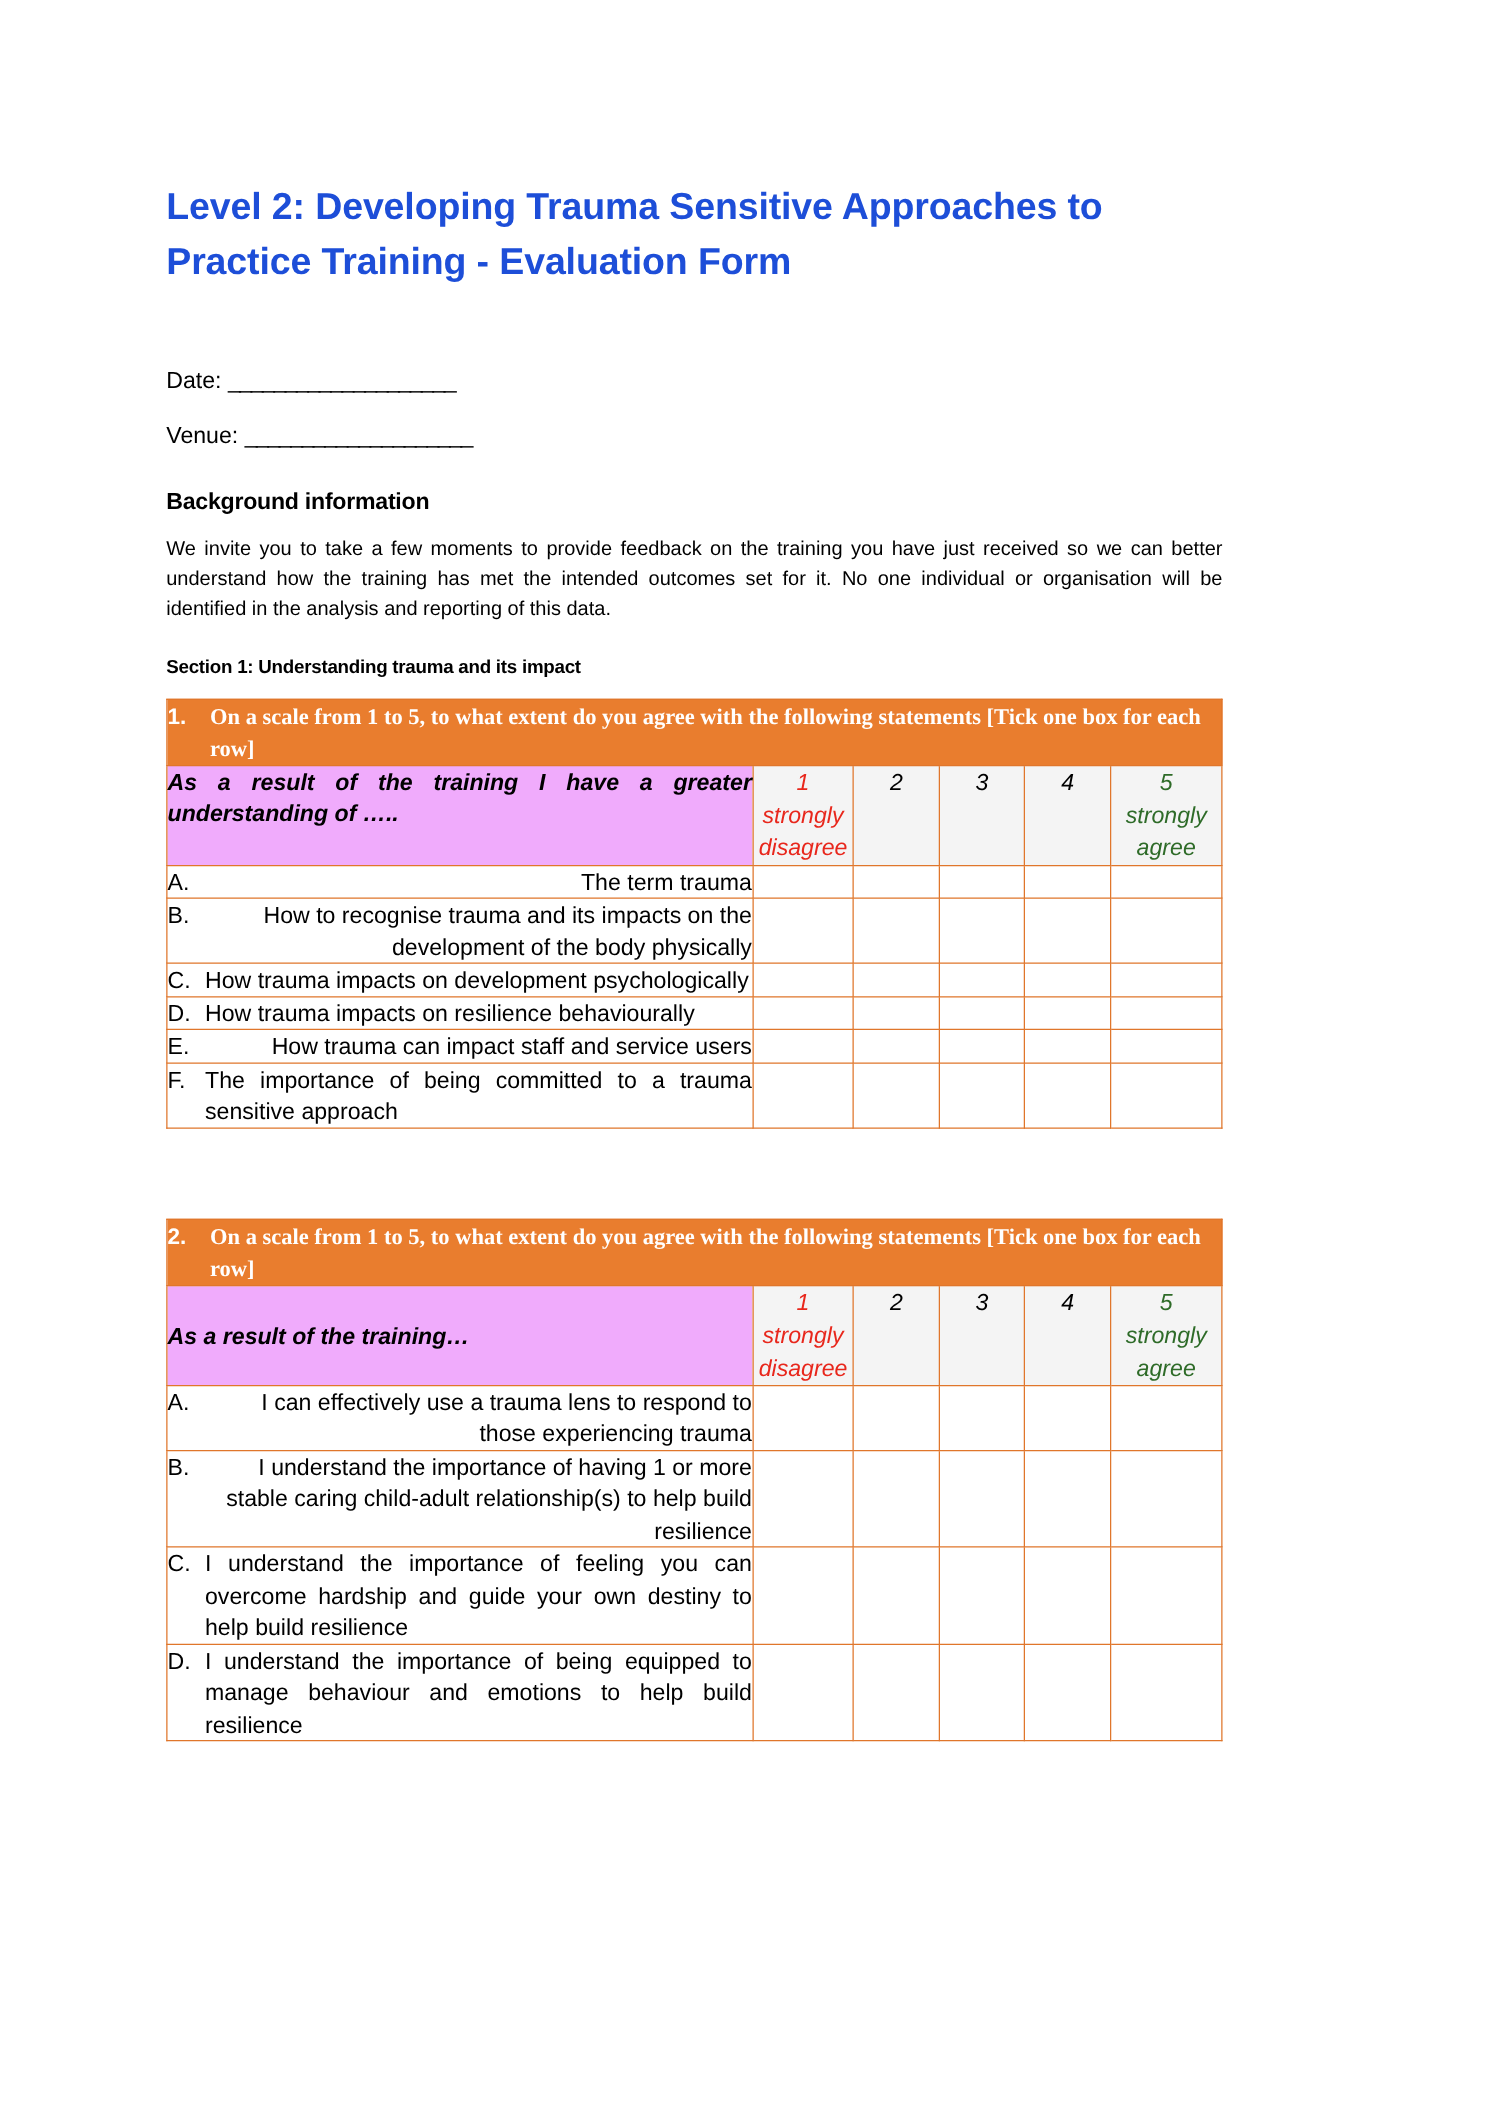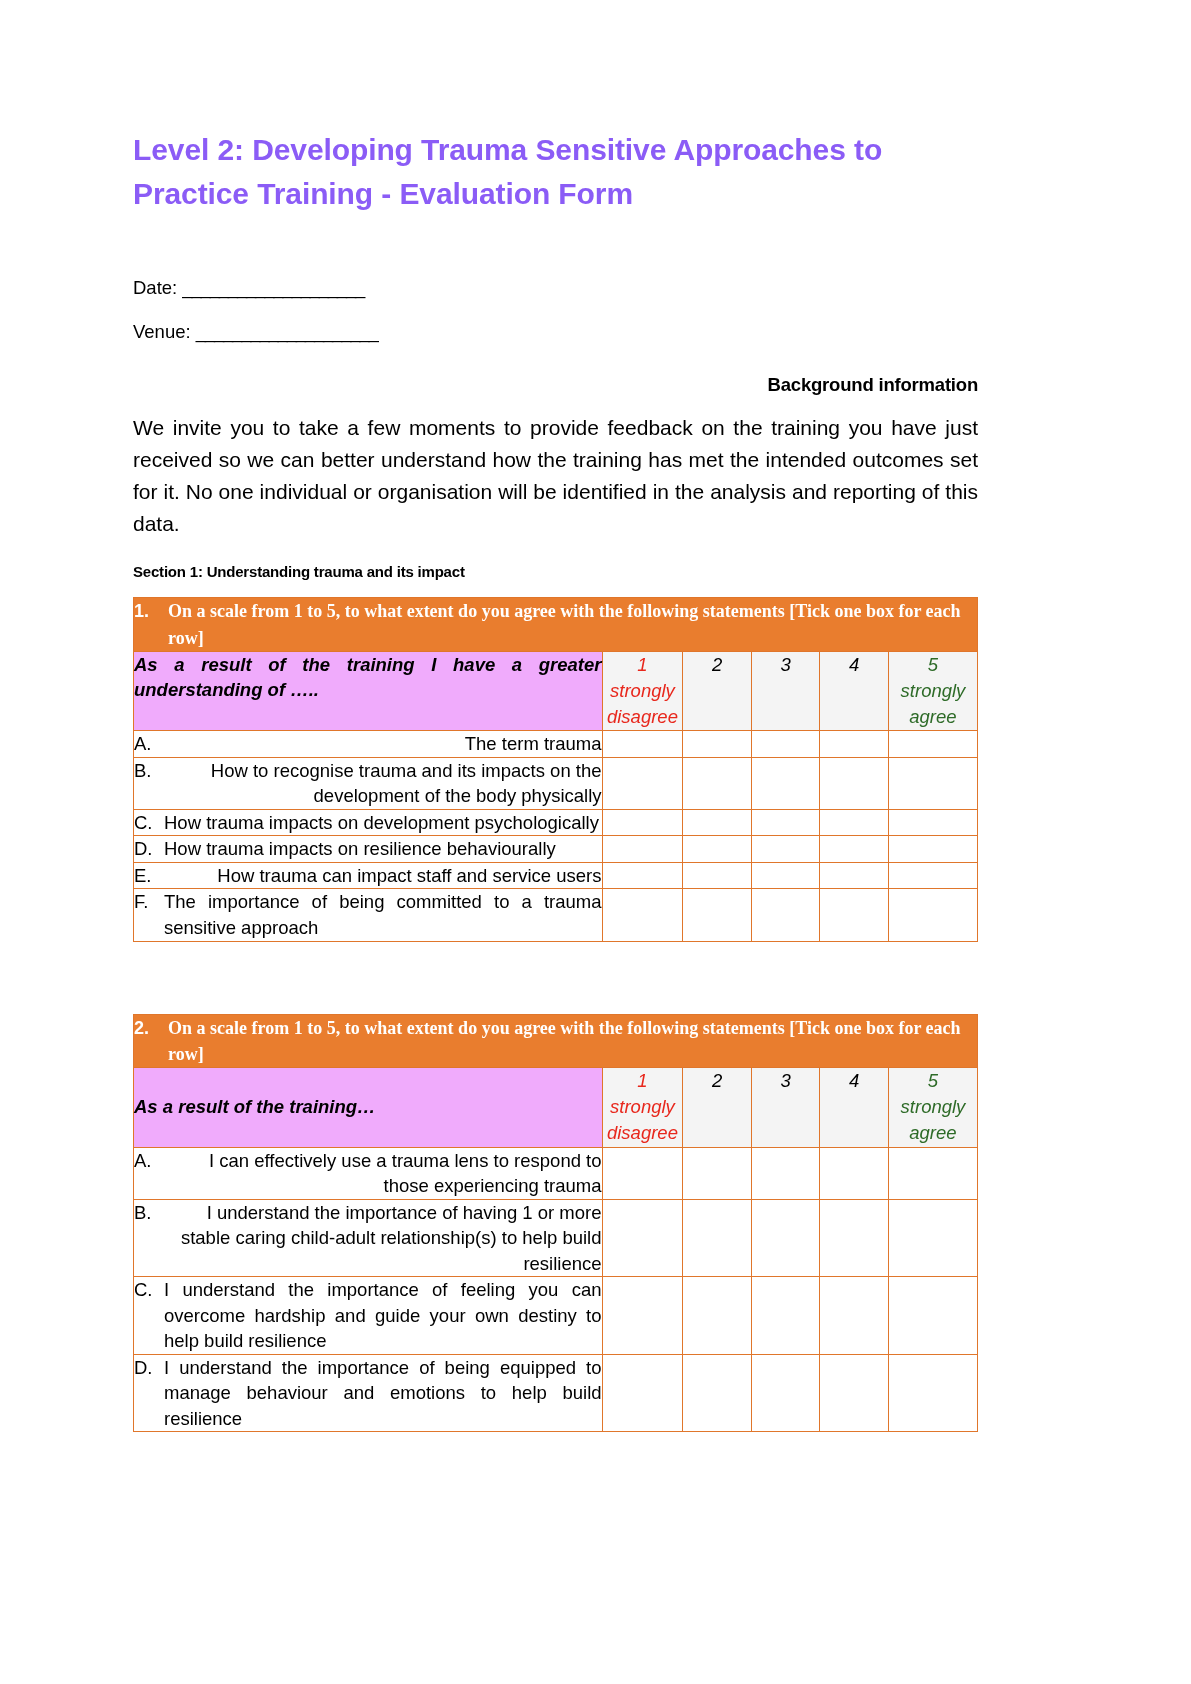--- a/index.html
+++ b/index.html
@@ -26,26 +26,26 @@
   }
   .content {
     position: absolute;
     left: 133px;
     top: 128px;
     width: 845px;
   }
 
   
   .doc-title {
-    color: #8b5cf6;
+    color: #1d4ed8;
     font-size: 30px;
     font-weight: bold;
     line-height: 1.48;
     letter-spacing: -0.1px;
-    margin: 0 0 0 0;
+    margin: 16px 0 0 0;
     max-width: 780px;
   }
 
   
   .meta-block {
     margin-top: 62px;
     text-align: left;
     padding-right: 3px;
   }
   .meta-row {
@@ -58,24 +58,23 @@
   .meta-line {
     letter-spacing: -1.2px;
   }
 
   
   .h-bold {
     font-weight: bold;
     font-size: 18.5px;
     margin: 0;
     letter-spacing: -0.2px;
-    text-align: right;
   }
   .para {
-    font-size: 21px;
+    font-size: 16px;
     line-height: 1.52;
     text-align: justify;
     margin: 16px 0 0 0;
   }
 
   .section-head {
     font-weight: bold;
     font-size: 15px;
     letter-spacing: -0.2px;
     margin: 0;

